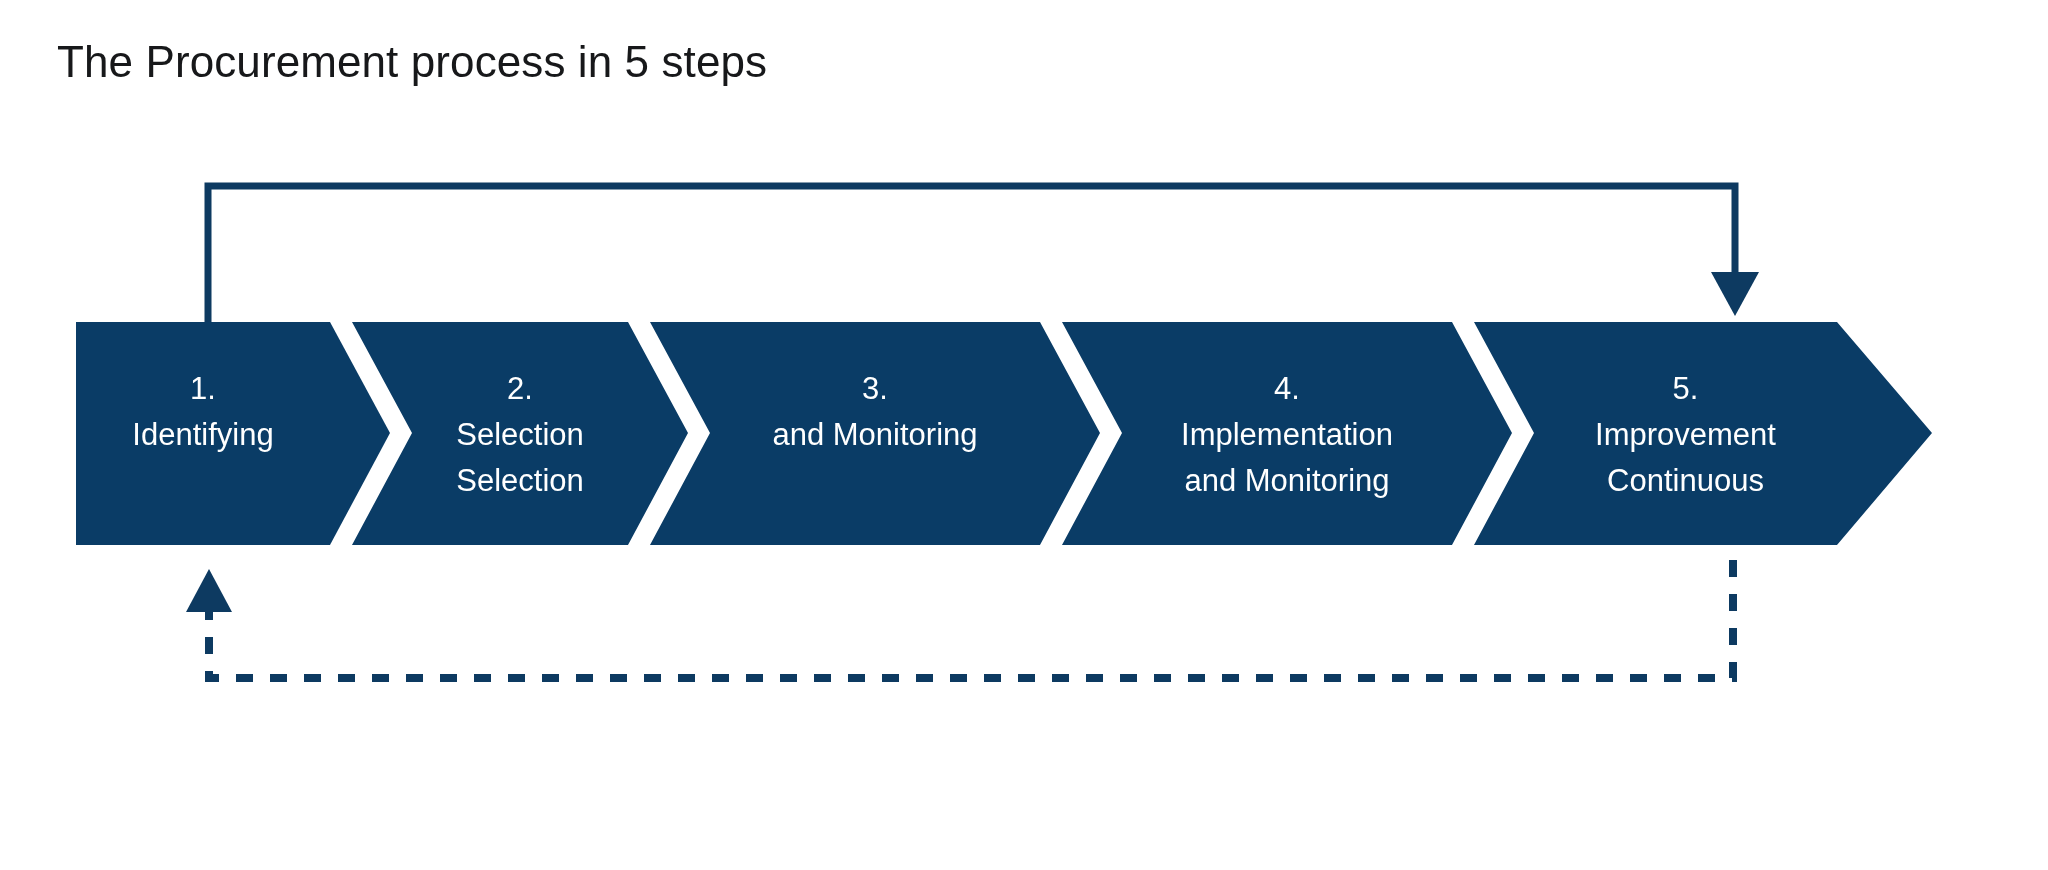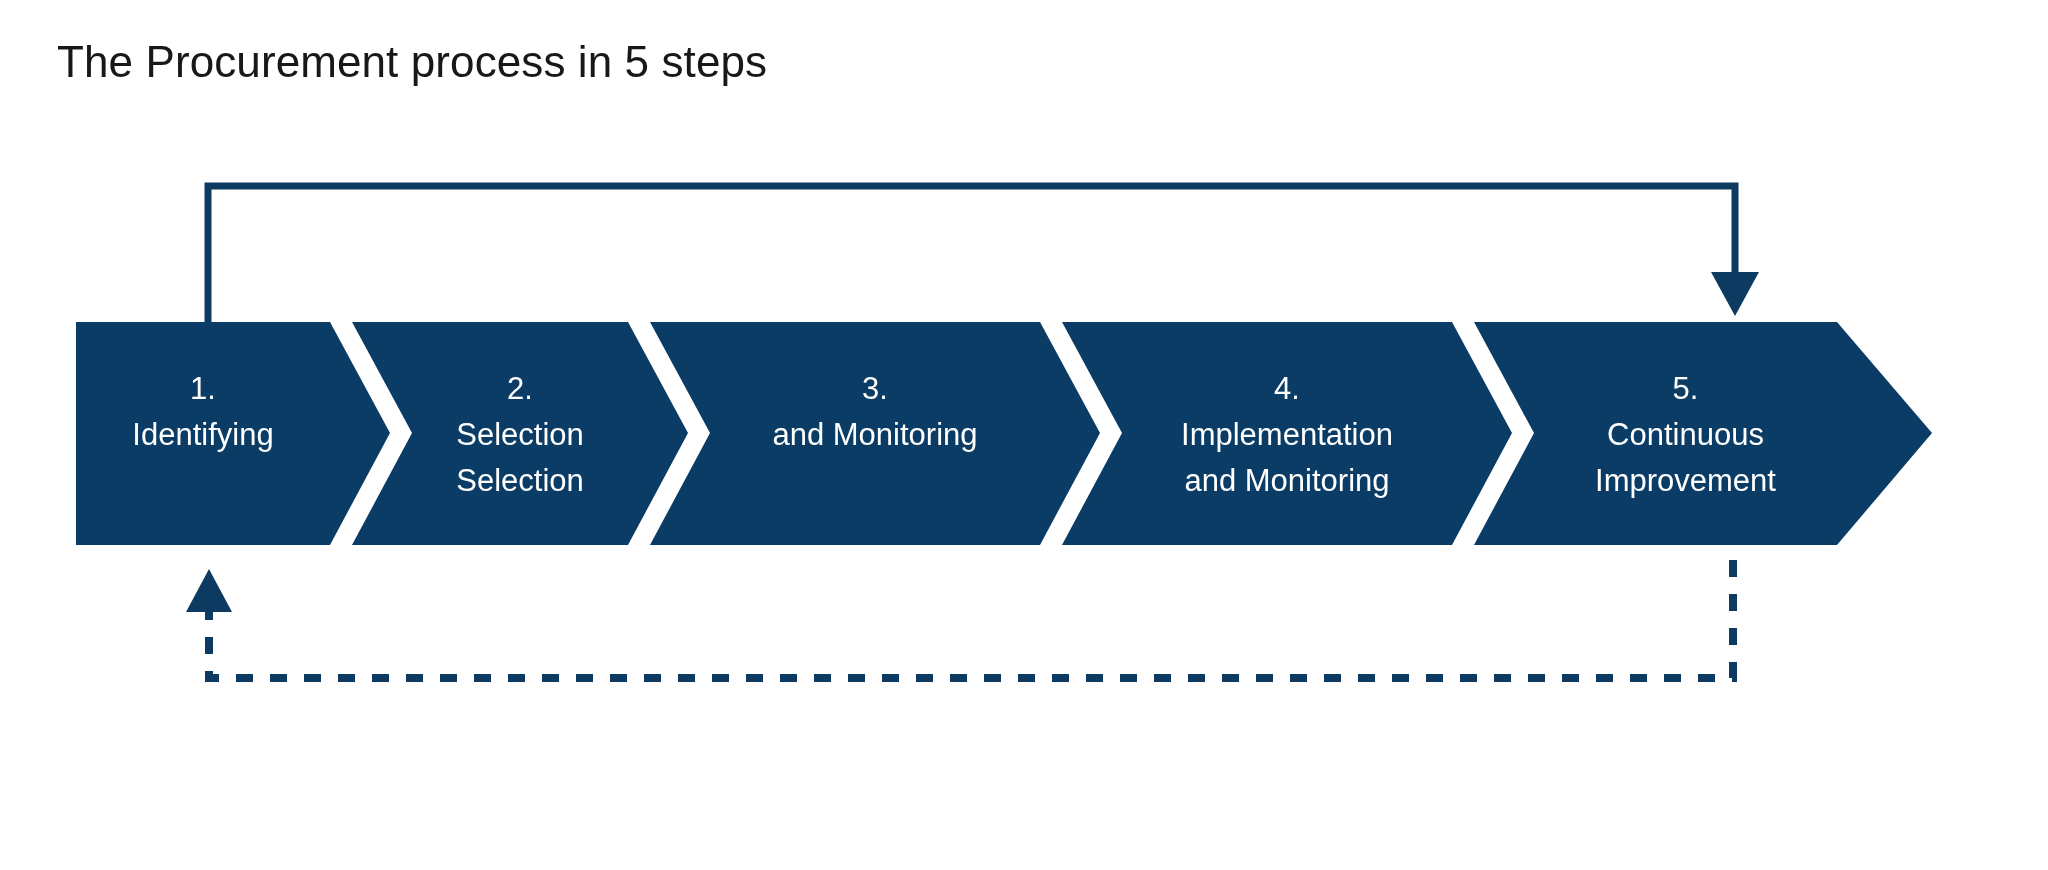--- a/index.html
+++ b/index.html
@@ -93,17 +93,17 @@
   </div>
 
   <div class="step-label" style="left:1122px; top:366px; width:330px;">
     <span class="step-num">4.</span>
     <span class="step-line">Implementation</span>
     <span class="step-line">and Monitoring</span>
   </div>
 
   <div class="step-label" style="left:1534px; top:366px; width:303px;">
     <span class="step-num">5.</span>
+    <span class="step-line">Improvement</span>
     <span class="step-line">Continuous</span>
-    <span class="step-line">Improvement</span>
   </div>
 
 </div>
 
 </body></html>

